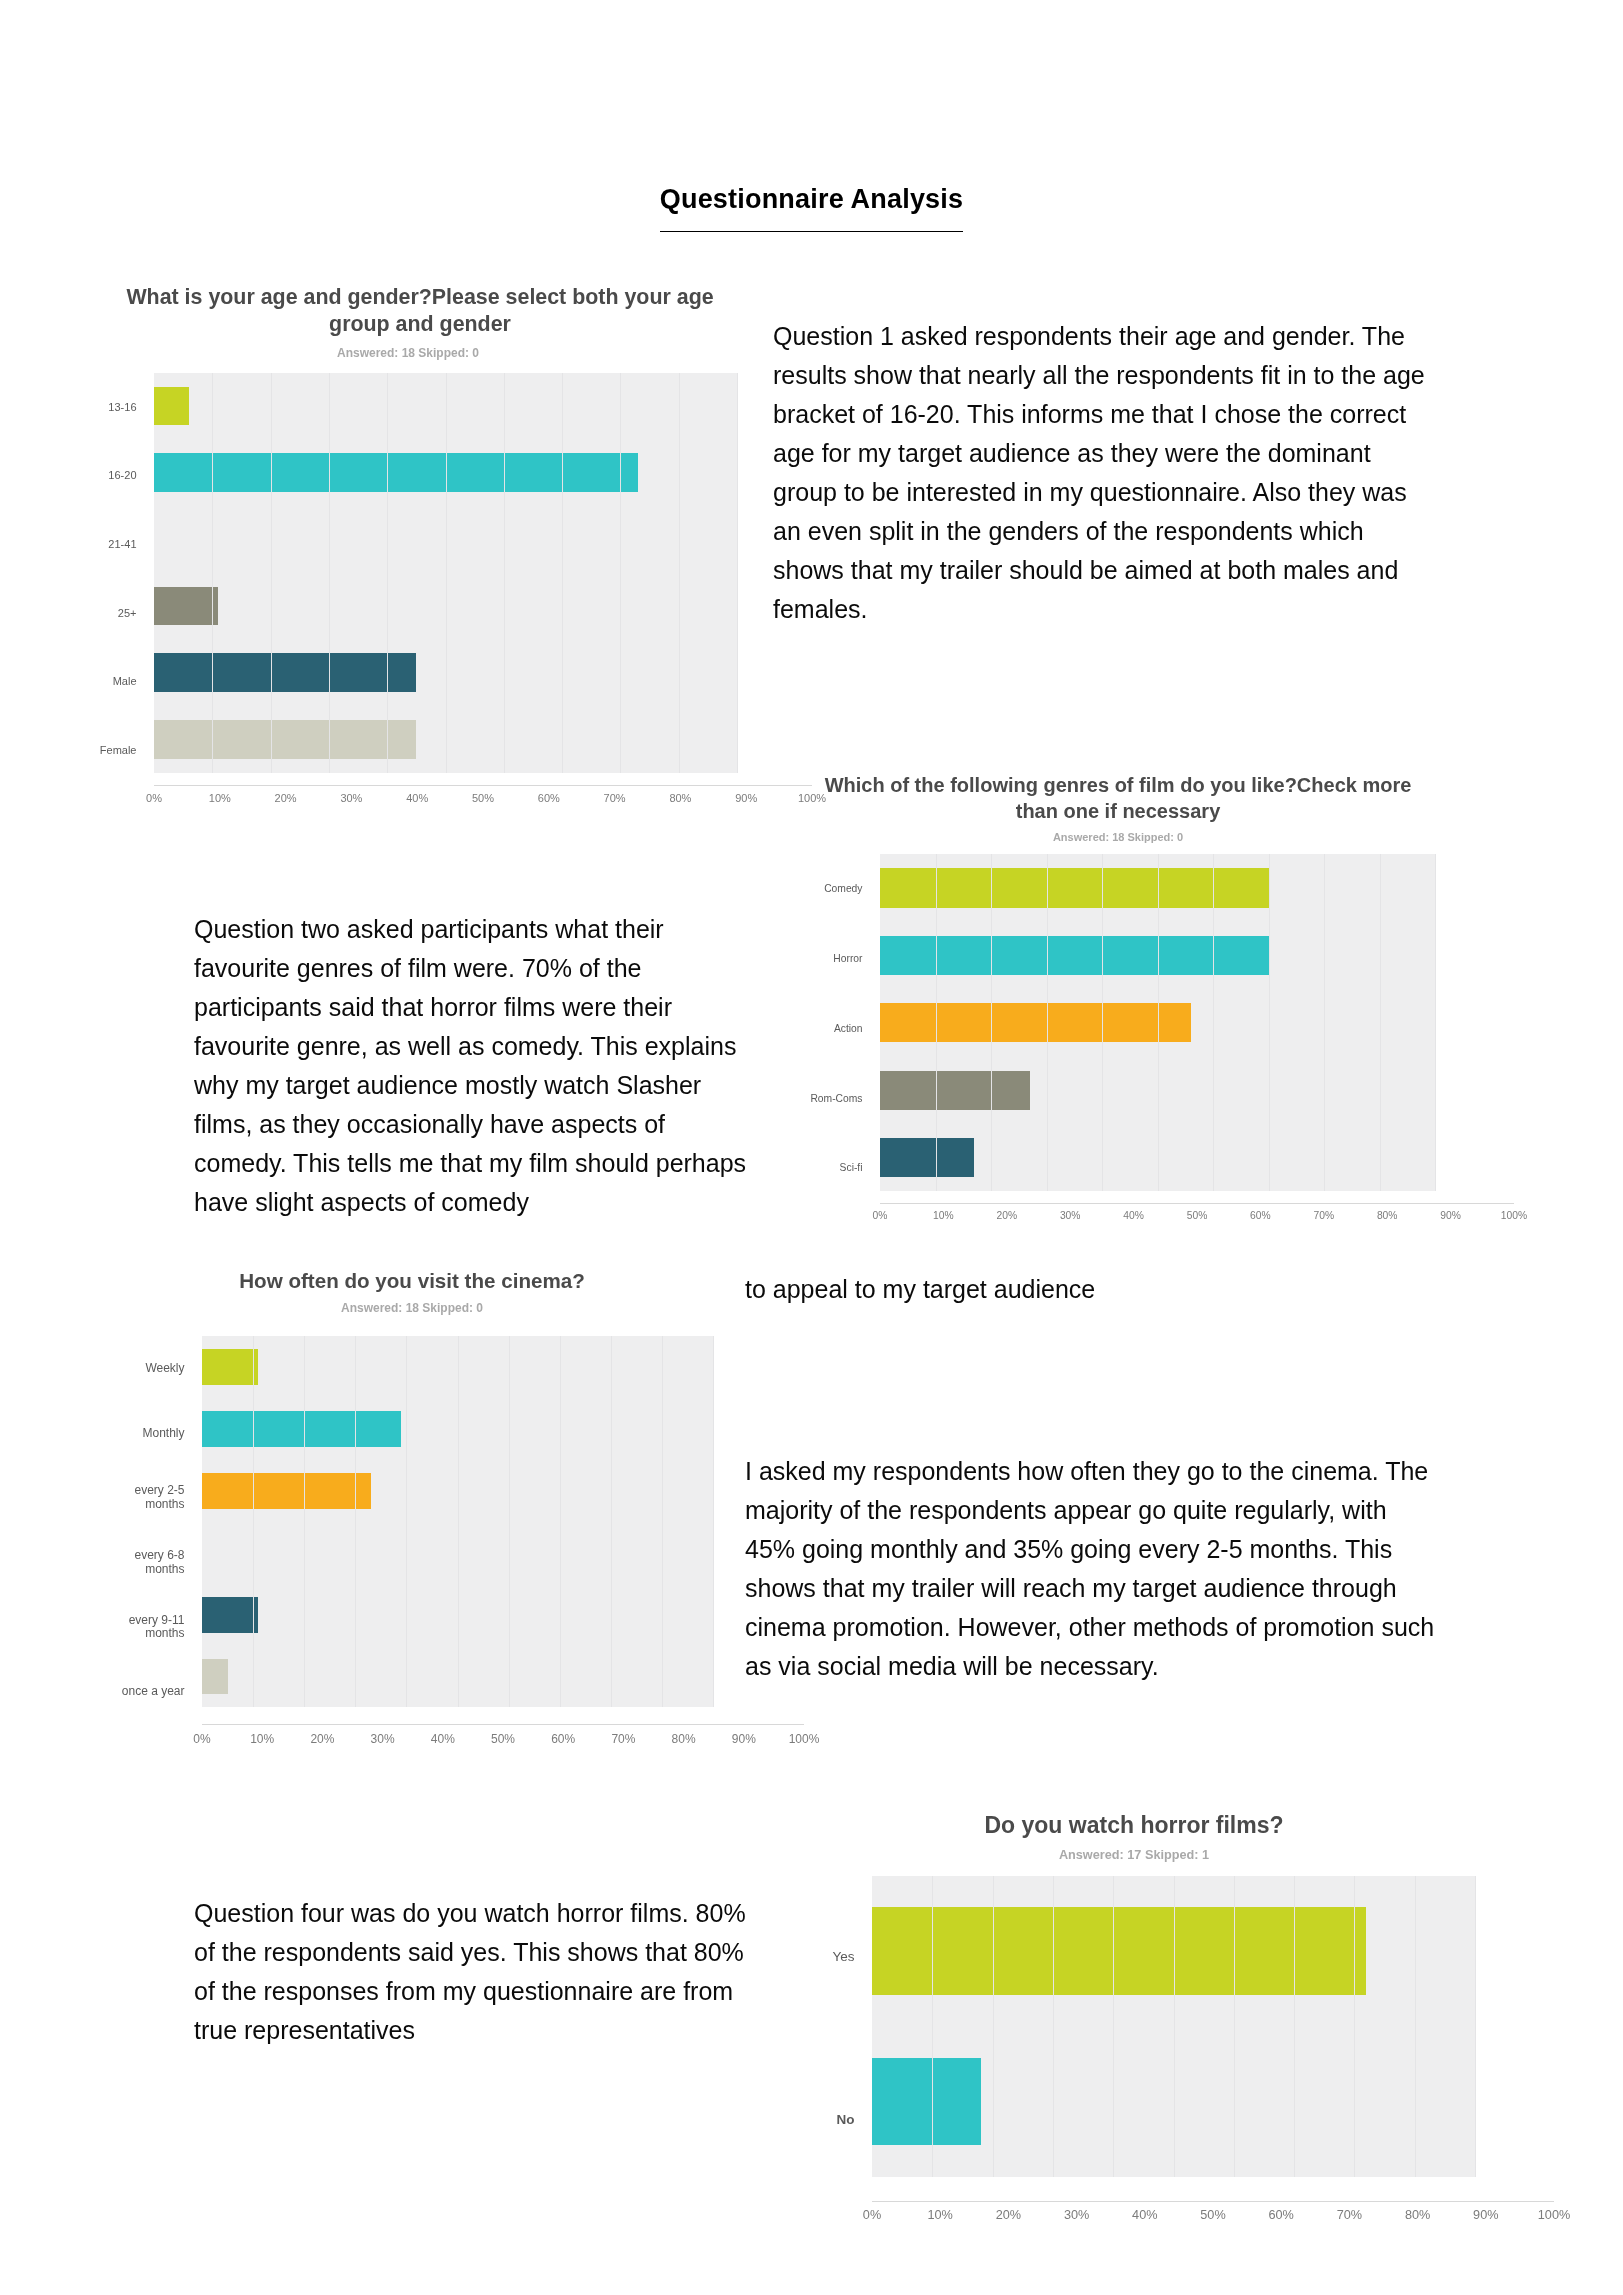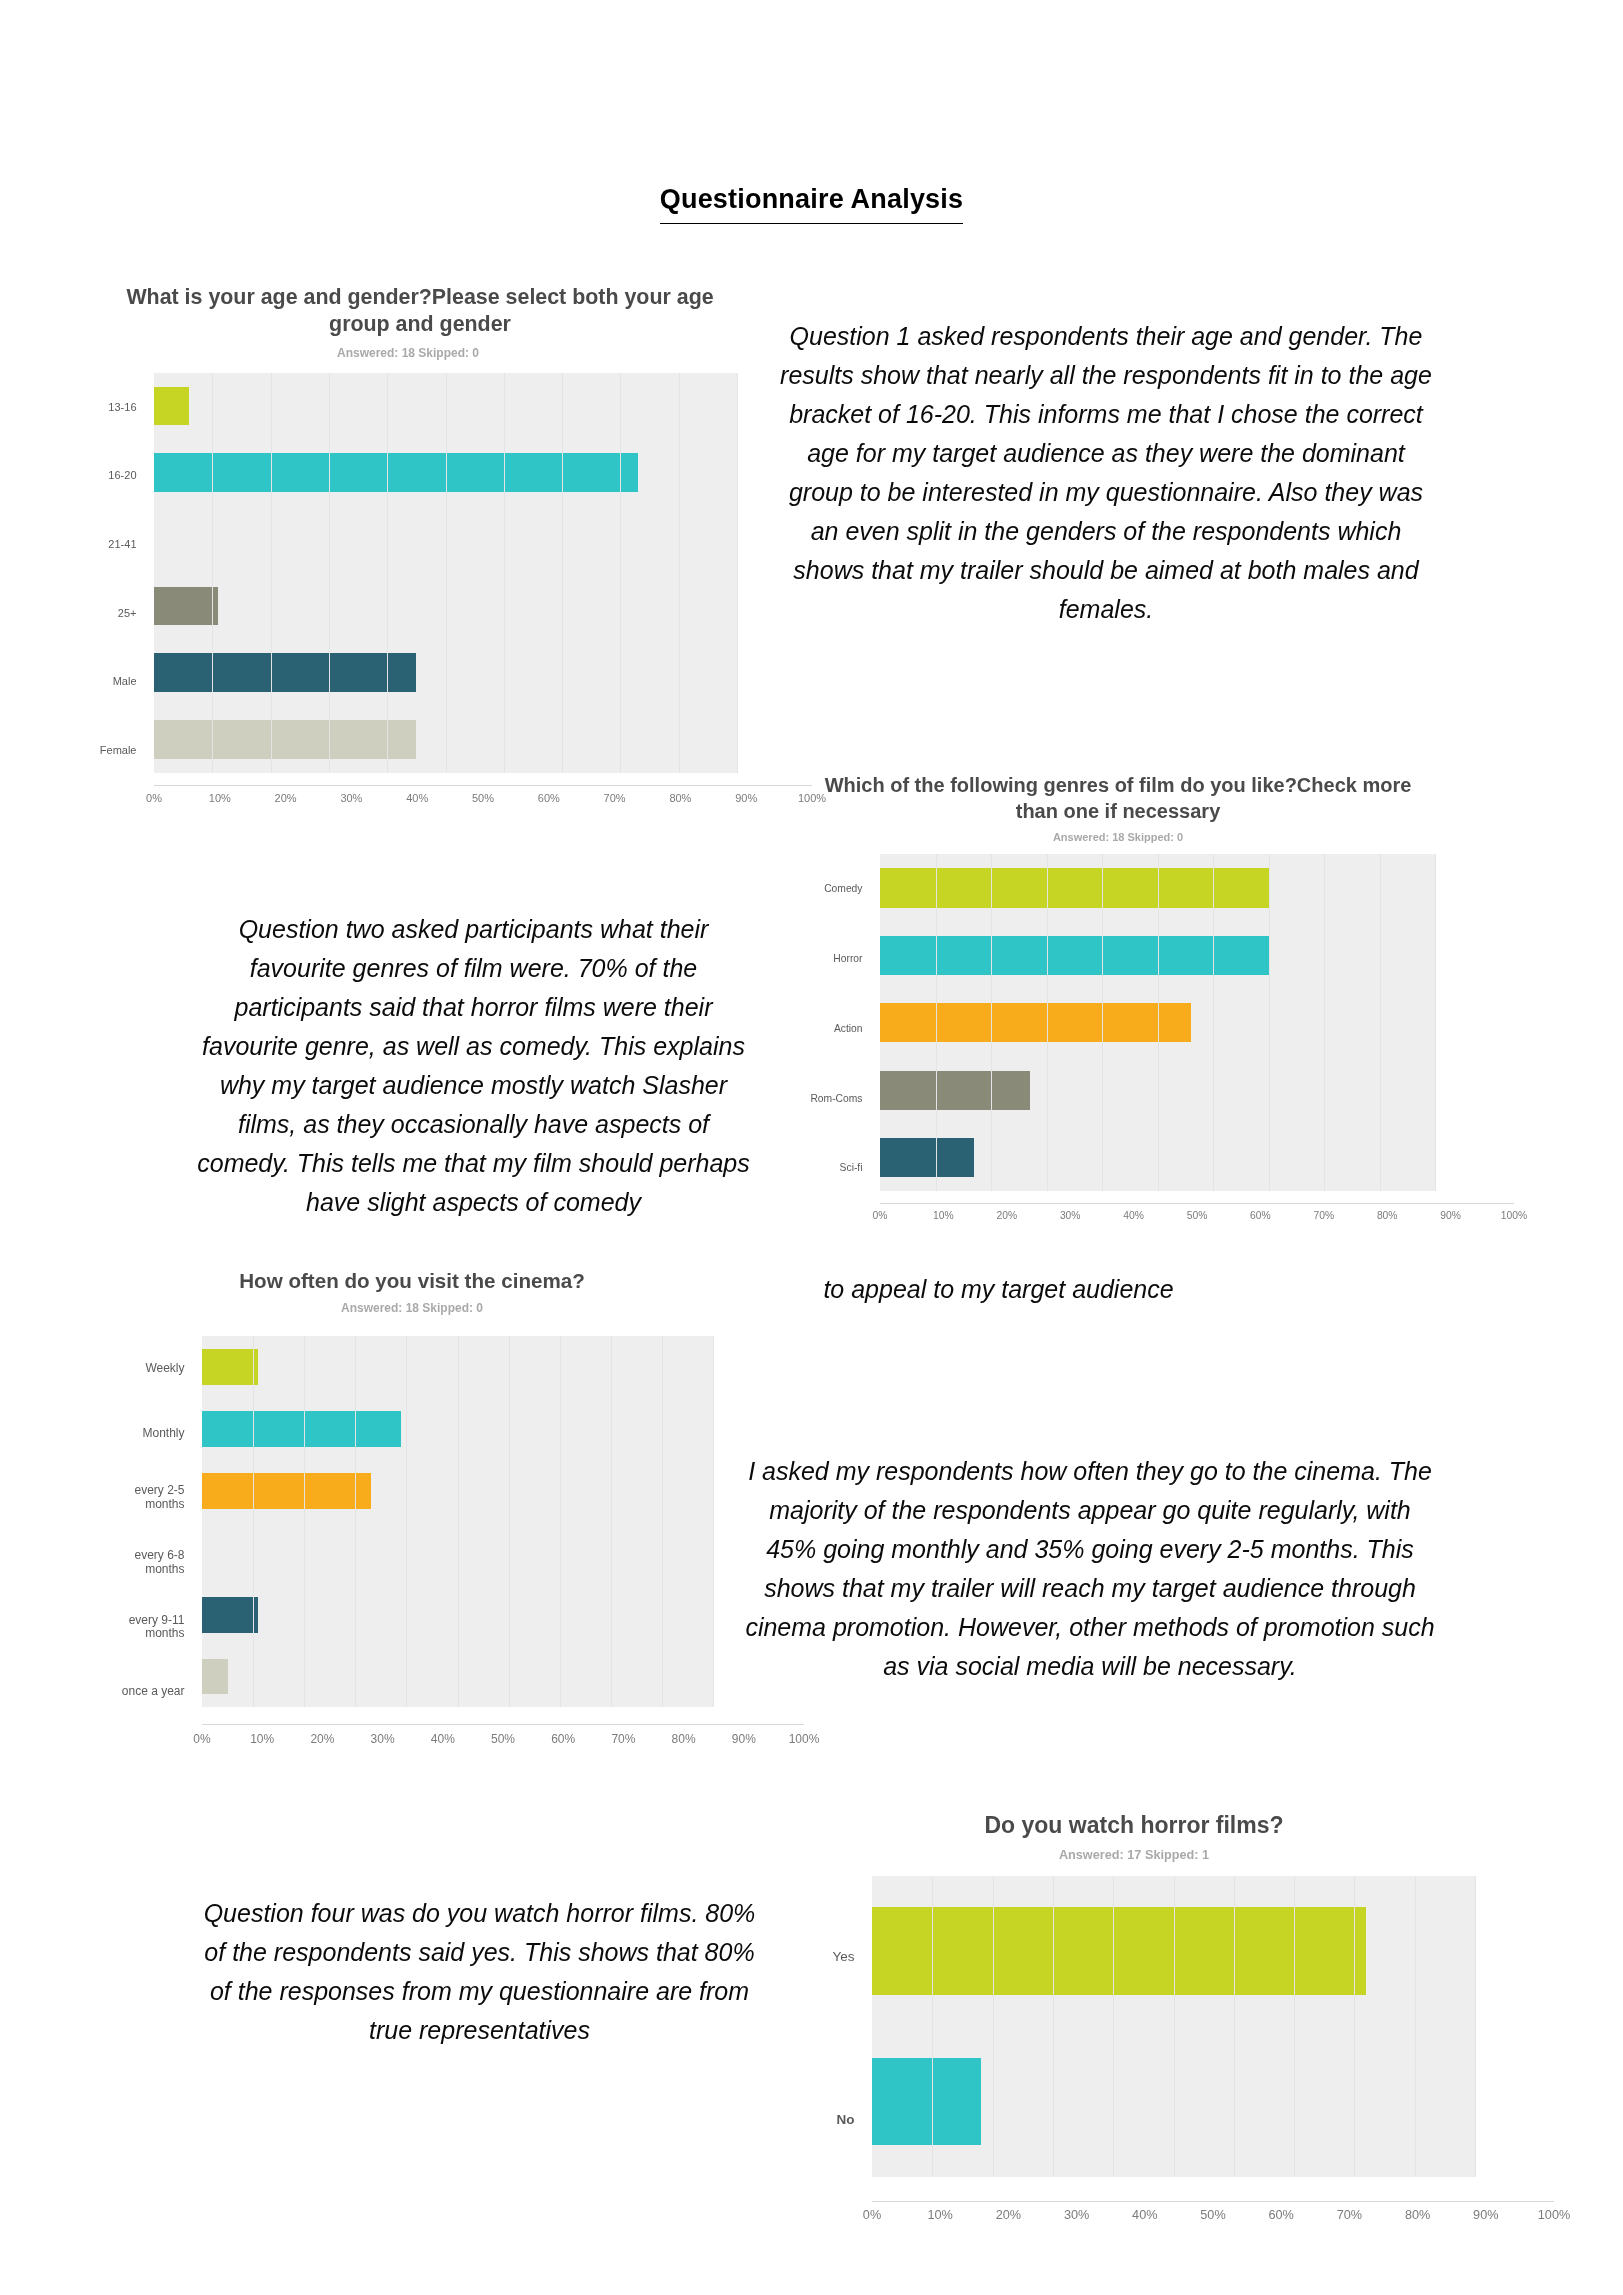--- a/index.html
+++ b/index.html
@@ -28,32 +28,31 @@
     position: absolute;
     left: 0; top: 184px;
     width: 1623px;
     text-align: center;
     font-size: 27px;
     font-weight: bold;
     letter-spacing: 0.2px;
   }
   .doc-title span {
     border-bottom: 1.6px solid #000;
-    padding-bottom: 9px;
+    padding-bottom: 17px;
   }
 
   
   .para {
     position: absolute;
     font-size: 25px;
     line-height: 39px;
     color: #0b0b0b;
-    text-align: center;
+    text-align: left;
     white-space: pre-wrap;
-    font-style: italic;
   }
 
   
   .chart {
     position: absolute;
     font-family: "Liberation Sans", sans-serif;
   }
   .chart-title {
     text-align: center;
     font-weight: bold;

